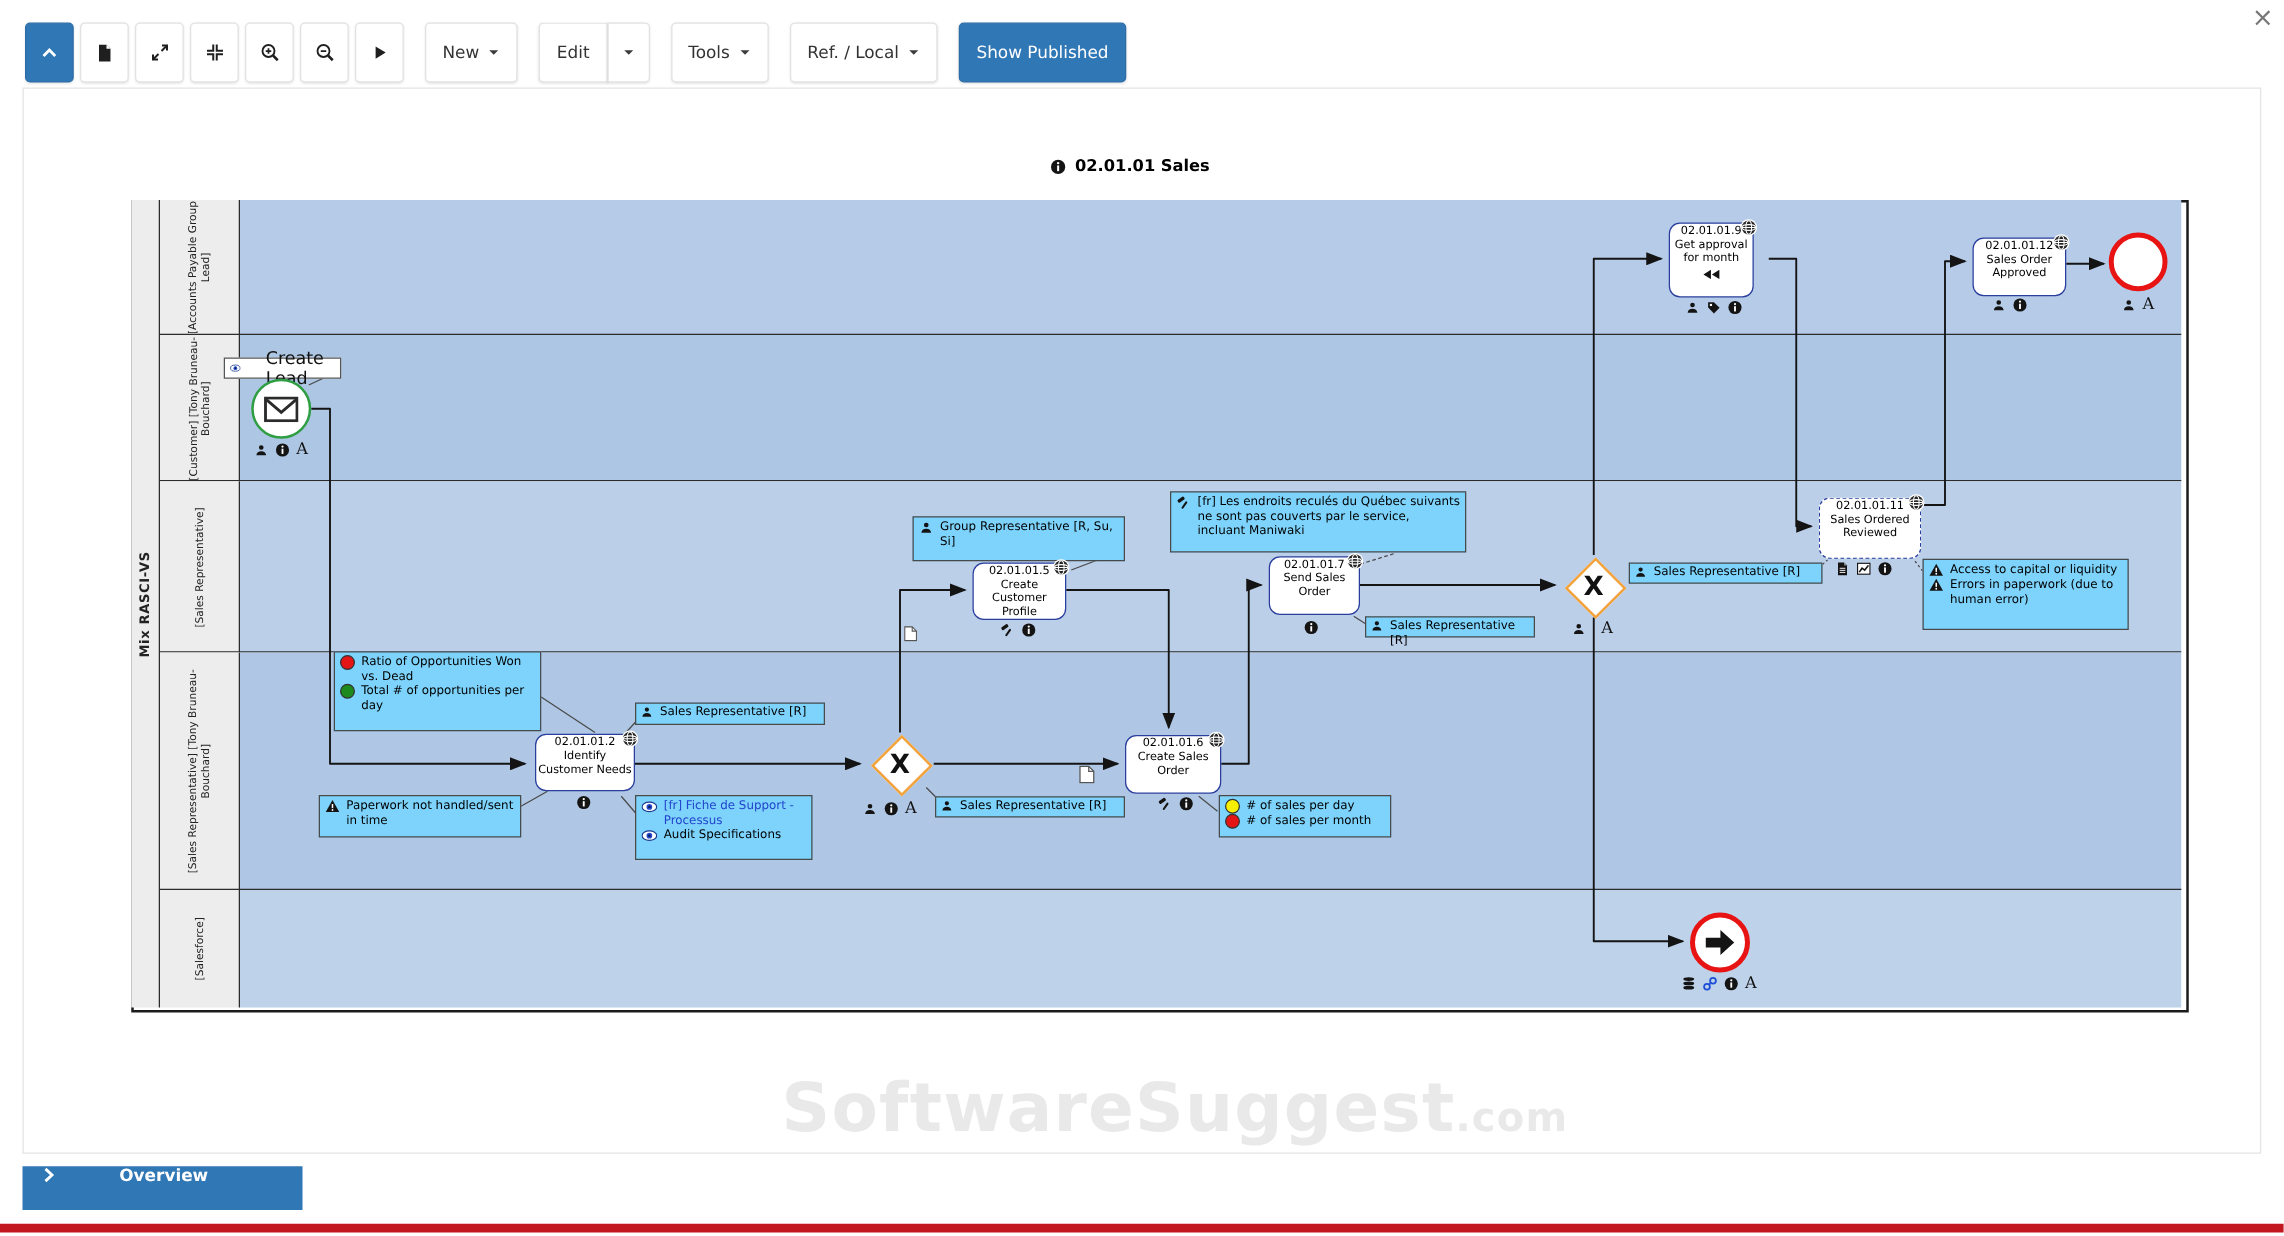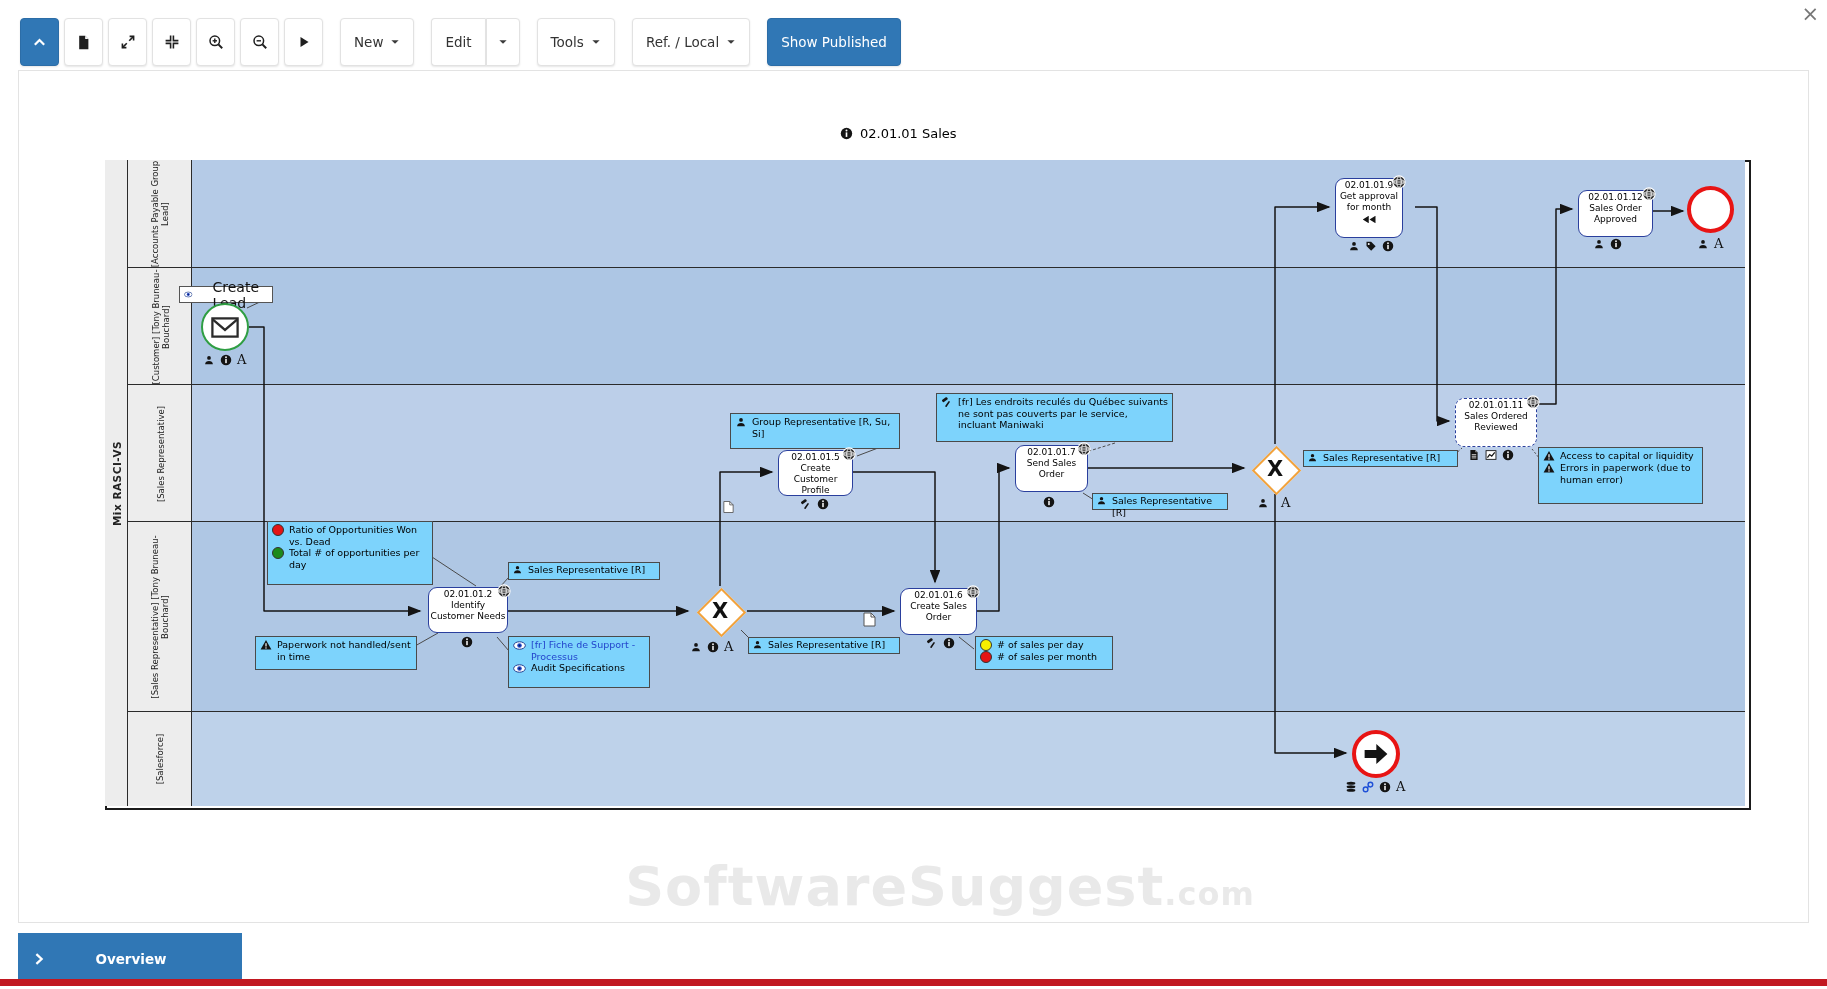--- a/index.html
+++ b/index.html
@@ -16,21 +16,21 @@
   .btn.sp{margin-left:12px}
   .split{display:flex;margin-left:12px}
   .split .left{border-radius:4px 0 0 4px;border-right:1px solid #e9e9e9}
   .split .right{border-radius:0 4px 4px 0;width:34px;padding:0}
   .close-x{position:absolute;right:8px;top:2px;font-size:21px;color:#777;cursor:pointer;
            font-family:"DejaVu Sans",sans-serif}
   
   .canvas{position:absolute;left:18px;top:70px;width:1791px;height:853px;background:#fff;
           border:1px solid #e3e3e3;box-sizing:border-box}
   .dtitle{position:absolute;left:840px;top:126px;width:200px;display:flex;gap:7px;align-items:center;
-          font-size:13px;font-weight:normal;color:#000}
+          font-size:13px;font-weight:bold;color:#000}
   .watermark{position:absolute;left:600px;top:855px;width:680px;text-align:center;
              font-size:54px;font-weight:bold;color:#e9e9e9;letter-spacing:1px;white-space:nowrap}
   .watermark .tld{font-size:32px}
   
   .pool{position:absolute;left:105px;top:160px;width:1642px;height:646px;border:2px solid #1b1b1b;
         box-sizing:content-box}
   .cell{position:absolute;box-sizing:border-box;overflow:hidden}
   .hdr{background:#ededed;border-right:1px solid #2b2b2b}
   .lbl{background:#ededed;border-right:1px solid #2b2b2b;border-bottom:1px solid #2b2b2b}
   .lane{border-bottom:1px solid #2b2b2b}
@@ -58,22 +58,22 @@
   .b-red{background:#e31515}.b-green{background:#1c8a1c}.b-yellow{background:#f7ef00}
   .bluetxt{color:#2244cc}
   .icons{position:absolute;display:flex;gap:5px;align-items:center;z-index:3}
   .icons svg{width:12px;height:12px}
   .aletter{font-family:"DejaVu Serif","Liberation Serif",serif;font-size:13px;line-height:12px;color:#111}
   .lblbox{position:absolute;background:#fff;border:1px solid #555;display:flex;align-items:center;
           gap:20px;font-size:14px;padding:1px 4px;box-sizing:border-box;z-index:3}
   .pageic{position:absolute;width:13px;height:15px;z-index:3}
   .rewind{display:block;margin:2px auto 0;width:15px;height:9px}
   
-  .overview{position:absolute;left:18px;top:933px;width:224px;height:52px;background:#3077b5;
-            color:#fff;display:flex;align-items:center;font-size:13.5px;font-weight:bold;cursor:pointer}
+  .overview{position:absolute;left:18px;top:933px;width:224px;height:35px;background:#3077b5;
+            color:#fff;display:flex;font-size:13.5px;font-weight:bold;cursor:pointer}
   .overview .chv{margin:0 0 0 14px}
   .overview .olbl{flex:1;text-align:center;margin-right:26px}
   .redline{position:absolute;left:0;top:979px;width:1827px;height:7px;background:#c21720}
   svg.layer{position:absolute;left:0;top:0;width:1827px;height:989px;z-index:1;pointer-events:none}
 </style>
 </head>
 <body>
 
 <svg width="0" height="0" style="position:absolute" aria-hidden="true">
 <defs>

